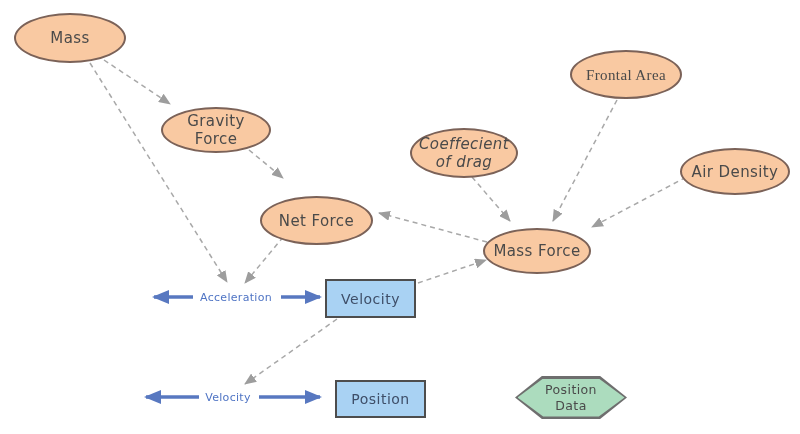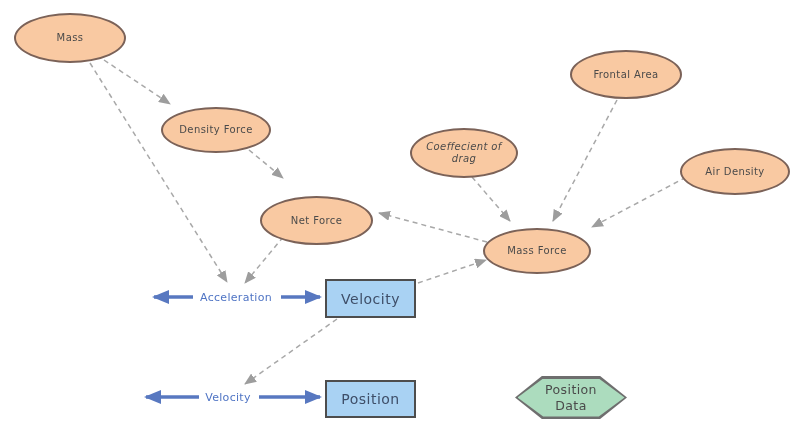--- a/index.html
+++ b/index.html
@@ -12,21 +12,21 @@
   html,body{margin:0;padding:0;background:#fff;}
   #canvas{
     position:relative;width:800px;height:434px;background:#ffffff;
     font-family:"DejaVu Sans","Liberation Sans",sans-serif;overflow:hidden;
   }
   .node{position:absolute;display:flex;align-items:center;justify-content:center;
     text-align:center;box-sizing:border-box;z-index:3;}
   .ellipse{
     border:2px solid var(--node-border);border-radius:50%;
     background:var(--node-fill);color:var(--node-text);
-    font-size:10px;line-height:1.2;letter-spacing:.4px;padding:2px 8px;text-align:center;
+    font-size:15px;line-height:1.2;letter-spacing:.4px;padding:2px 8px;text-align:center;
   }
   .stock{
     border:2px solid var(--rect-border);background:var(--rect-fill);
     color:var(--rect-text);font-size:14px;letter-spacing:.5px;
   }
   .hex{background:var(--hex-border);
     clip-path:polygon(0% 50%,24% 0%,76% 0%,100% 50%,76% 100%,24% 100%);}
   .hex-inner{position:absolute;left:2.5px;top:2.5px;right:2.5px;bottom:2.5px;
     background:var(--hex-fill);
     clip-path:polygon(0% 50%,24% 0%,76% 0%,100% 50%,76% 100%,24% 100%);}
@@ -71,42 +71,42 @@
     <path class="flow" d="M154,297 L193,297" marker-start="url(#blue-head)"></path>
     <path class="flow" d="M281,297 L320,297" marker-end="url(#blue-head)"></path>
     <path class="flow" d="M146,397 L199,397" marker-start="url(#blue-head)"></path>
     <path class="flow" d="M259,397 L320,397" marker-end="url(#blue-head)"></path>
   </svg>
 
   <div class="node ellipse" style="left:14px;top:13px;width:112px;height:50px;">
     <span>Mass</span>
   </div>
   <div class="node ellipse" style="left:161px;top:107px;width:110px;height:46px;">
-    <span>Density Force</span>
+    <span>Gravity Force</span>
   </div>
   <div class="node ellipse" style="left:260px;top:196px;width:113px;height:49px;">
     <span>Net Force</span>
   </div>
   <div class="node ellipse" style="left:410px;top:128px;width:108px;height:50px;font-style:italic;">
     <span>Coeffecient of drag</span>
   </div>
-  <div class="node ellipse" style="left:570px;top:50px;width:112px;height:49px;">
+  <div class="node ellipse" style="left:570px;top:50px;width:112px;height:49px;font-family:Liberation Serif, serif;">
     <span>Frontal Area</span>
   </div>
   <div class="node ellipse" style="left:680px;top:148px;width:110px;height:47px;">
     <span>Air Density</span>
   </div>
   <div class="node ellipse" style="left:483px;top:228px;width:108px;height:46px;">
     <span>Mass Force</span>
   </div>
 
   <div class="node stock" style="left:325px;top:279px;width:91px;height:39px;">
     <span>Velocity</span>
   </div>
-  <div class="node stock" style="left:325px;top:380px;width:91px;height:38px;text-align:right;">
+  <div class="node stock" style="left:335px;top:380px;width:91px;height:38px;text-align:right;">
     <span>Position</span>
   </div>
 
   <div class="node hex" style="left:515px;top:376px;width:112px;height:43px;">
     <div class="hex-inner"></div>
     <span class="hex-label">Position Data</span>
   </div>
 
 </div>
 

